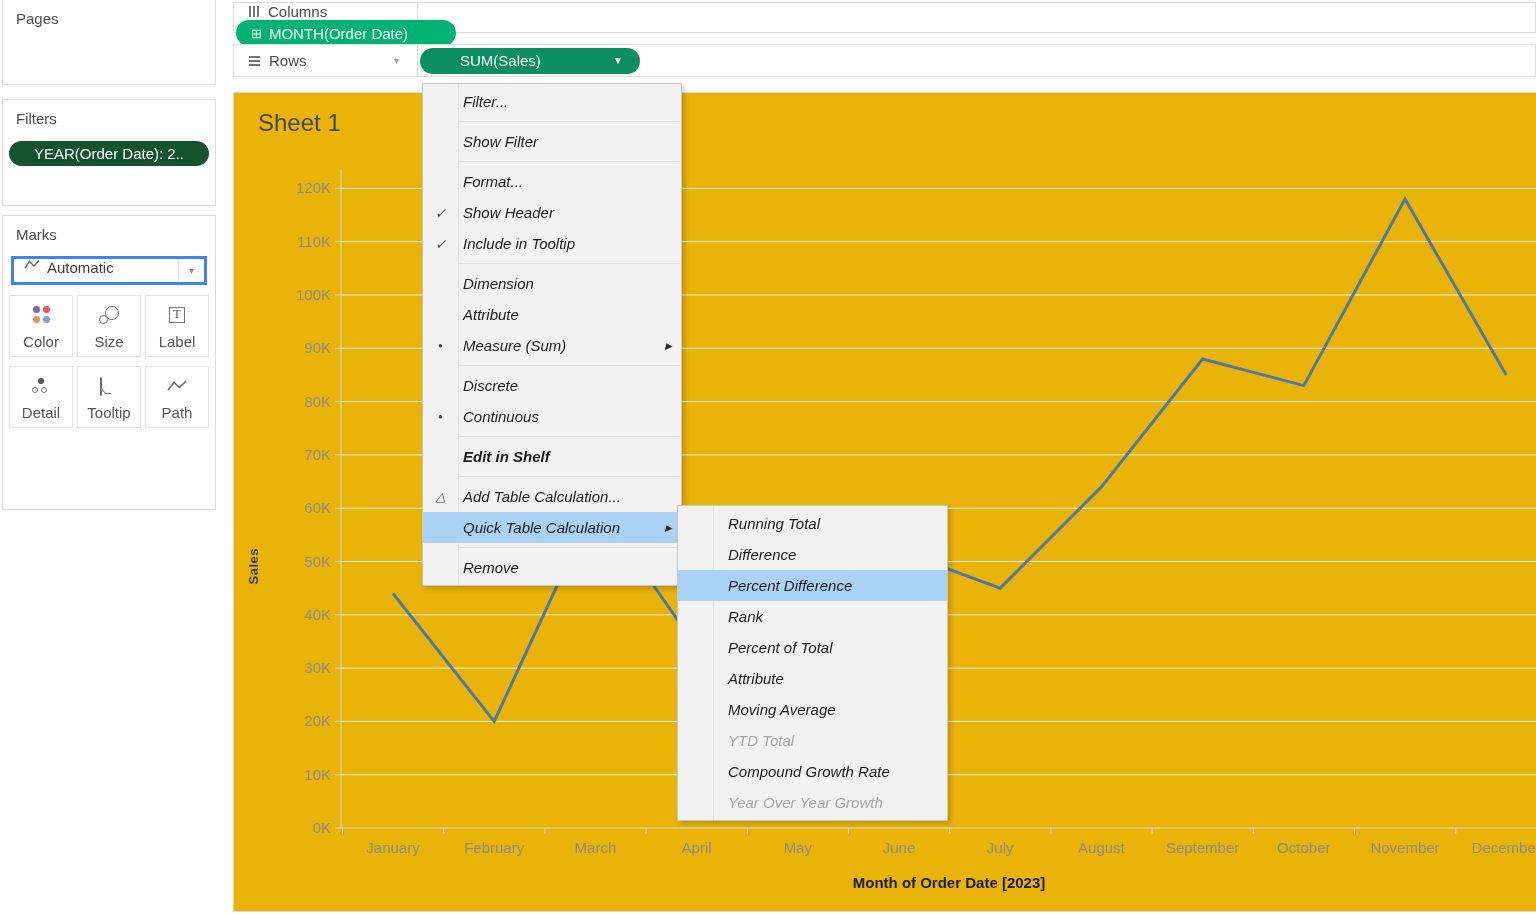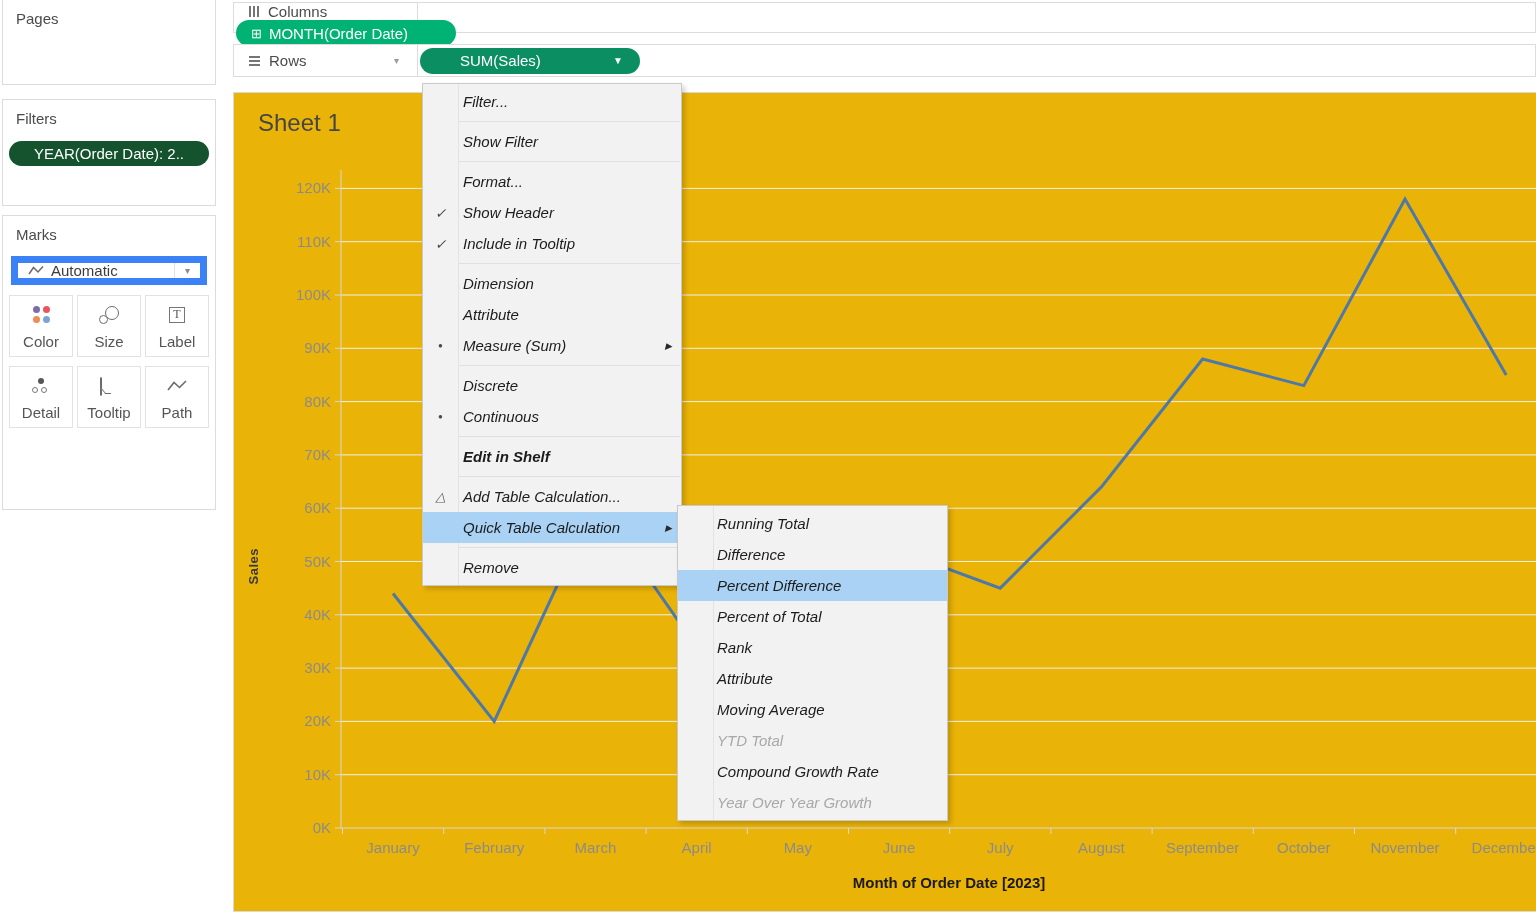--- a/index.html
+++ b/index.html
@@ -9,21 +9,21 @@
   
   .card { position:absolute; left:2px; width:214px; background:#fff; border:1px solid #dcdcdc; }
   .card-title { font-size:15px; color:#4b4b4b; padding:10px 0 0 13px; }
   #pages-card  { top:-1px;  height:86px;  }
   #filters-card{ top:99px;  height:107px; }
   #marks-card  { top:215px; height:295px; }
 
   .filter-pill { margin:14px 6px 0 6px; height:25px; border-radius:13px; background:#14532d;
                  color:#fff; font-size:15px; display:flex; align-items:center; justify-content:center; }
 
-  .auto-dd { margin:13px 8px 0 8px; height:29px; border:7px solid #3b82f6; display:flex; align-items:center; background:#fff; }
+  .auto-dd { margin:13px 8px 0 8px; height:29px; border:3px solid #3b82f6; display:flex; align-items:flex-start; background:#fff; }
   .auto-dd .zig { margin:0 7px 0 10px; display:inline-flex; }
   .auto-dd .txt { font-size:15px; color:#3c3c3c; flex:1; }
   .auto-dd .caret-cell { width:26px; align-self:stretch; border-left:1px solid #e2e2e2;
                          display:flex; align-items:center; justify-content:center; color:#8a8a8a; font-size:10px; }
 
   .marks-grid { display:grid; grid-template-columns:64px 64px 64px; grid-auto-rows:62px;
                 gap:9px 4px; margin:10px 0 0 6px; }
   .mark-btn { border:1px solid #e2e2e2; background:#fff; display:flex; flex-direction:column;
               align-items:center; justify-content:flex-end; padding-bottom:6px; }
   .mark-btn .ic { flex:1; display:flex; align-items:center; justify-content:center; width:100%; }
@@ -76,21 +76,21 @@
   #chart-svg { position:absolute; left:0; top:0; }
 
   
   .menu { position:absolute; background:#f2f2f2; border:1px solid #c9c9c9; padding:2px 0;
           box-shadow:3px 3px 5px rgba(0,0,0,.18); }
   #main-menu { left:422px; top:83px; width:260px; z-index:20; }
   #sub-menu  { left:677px; top:505px; width:271px; z-index:21; }
   .gutter-line { position:absolute; left:35px; top:0; bottom:0; width:1px; background:#e3e3e3; }
   .menu-row { position:relative; height:31px; display:flex; align-items:center; padding-left:40px;
               font-size:15px; color:#1c1c1c; z-index:1;font-style:italic; }
-  .menu-row.sub { padding-left:39px; }
+  .menu-row.sub { padding-left:50px; }
   .menu-row.hl { background:#a9d2f4; }
   .menu-row.bold { font-weight:bold; }
   .menu-row.dis { color:#a8a8a8; }
   .menu-row .gut { position:absolute; left:0; width:35px; text-align:center; color:#4a4a4a; }
   .menu-row .gut.chk { font-size:14px; }
   .menu-row .gut.blt { font-size:8px; }
   .menu-row .gut.tri { font-size:13px; color:#555; }
   .menu-row .arr { position:absolute; right:9px; font-size:9px; color:#2a2a2a; }
   .menu-sep { height:1px; background:#e0e0e0; margin:4px 1px 4px 36px; }
 </style>
@@ -347,24 +347,24 @@
       <div class="menu-row sub">
         <span>Running Total</span>
       </div>
       <div class="menu-row sub">
         <span>Difference</span>
       </div>
       <div class="menu-row sub hl">
         <span>Percent Difference</span>
       </div>
       <div class="menu-row sub">
+        <span>Rank</span>
+      </div>
+      <div class="menu-row sub">
         <span>Percent of Total</span>
-      </div>
-      <div class="menu-row sub">
-        <span>Rank</span>
       </div>
       <div class="menu-row sub">
         <span>Attribute</span>
       </div>
       <div class="menu-row sub">
         <span>Moving Average</span>
       </div>
       <div class="menu-row sub dis">
         <span>YTD Total</span>
       </div>

